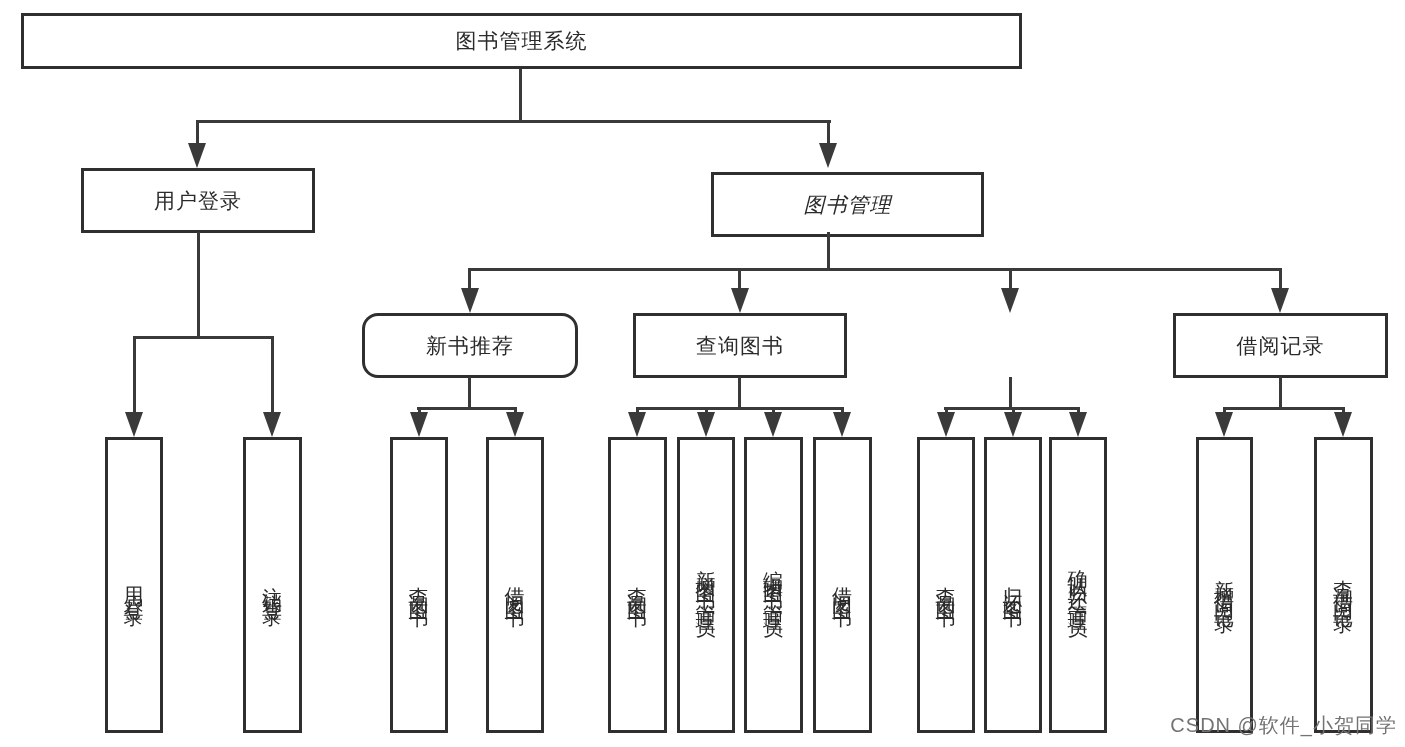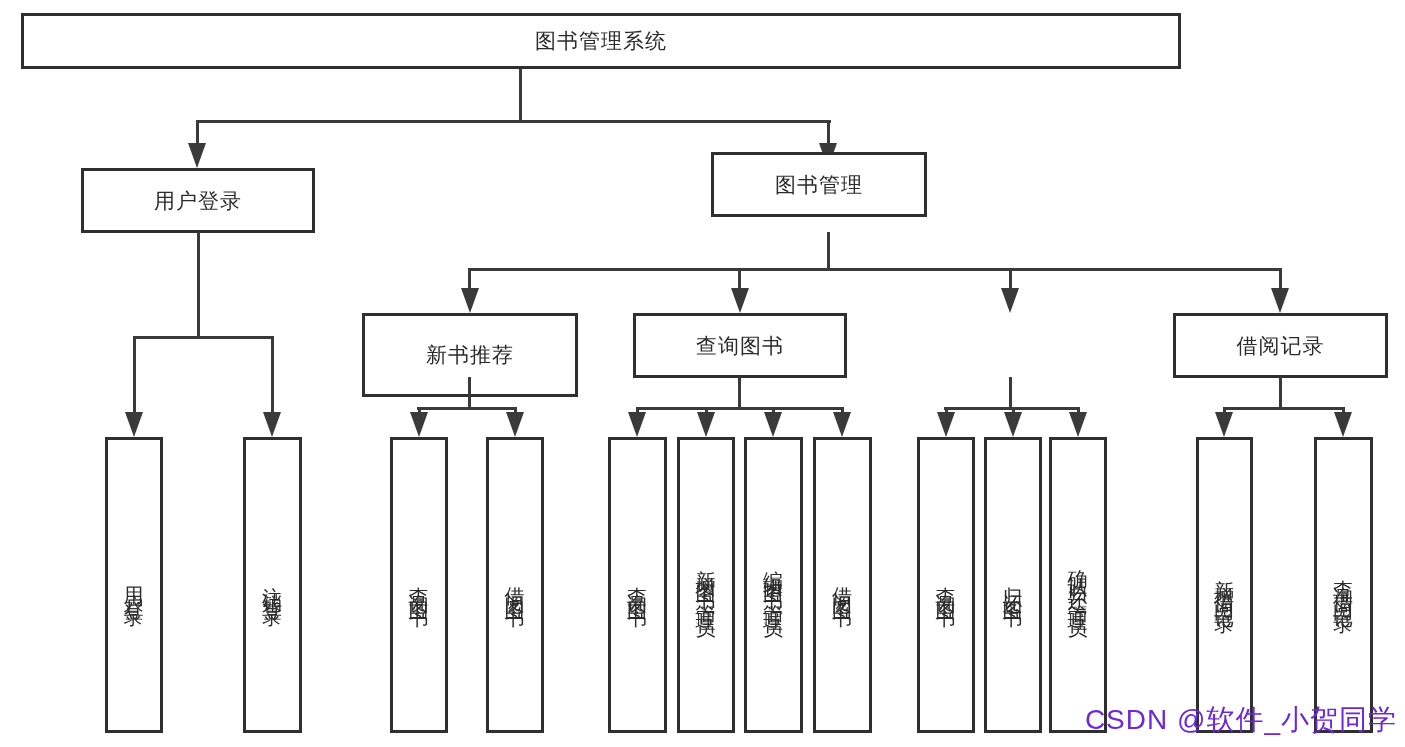--- a/index.html
+++ b/index.html
@@ -37,64 +37,64 @@
   .h{position:absolute;height:3px;background:#3a3a3a;}
   .a{
     position:absolute;width:0;height:0;
     border-left:9px solid transparent;
     border-right:9px solid transparent;
     border-top:25px solid #3a3a3a;
   }
   .watermark{
     position:absolute;
     right:8px;bottom:8px;
-    font-size:28px;
-    color:#6d28d9;
+    font-size:20px;
+    color:#737373;
     letter-spacing:1px;
     z-index:5;
     white-space:nowrap;
     margin-top:24px;
   }
 </style>
 </head>
 <body>
 
 <div class="canvas">
 
-  <div class="box" style="left:21px;top:13px;width:1160px;height:56px;">图书管理系统</div>
+  <div class="box" style="left:21px;top:13px;width:1001px;height:56px;">图书管理系统</div>
 
   <div class="v" style="left:519px;top:69px;height:54px;"></div>
   <div class="h" style="left:196px;top:120px;width:635px;"></div>
   <div class="v" style="left:196px;top:120px;height:26px;"></div>
   <div class="a" style="left:188px;top:143px;"></div>
   <div class="v" style="left:827px;top:120px;height:26px;"></div>
   <div class="a" style="left:819px;top:143px;"></div>
 
   <div class="box" style="left:81px;top:168px;width:234px;height:65px;">用户登录</div>
-  <div class="box" style="left:711px;top:152px;width:216px;height:65px;">图书管理</div>
+  <div class="box" style="left:711px;top:172px;width:273px;height:65px;font-style:italic;">图书管理</div>
 
   <div class="v" style="left:197px;top:232px;height:106px;"></div>
   <div class="h" style="left:133px;top:336px;width:141px;"></div>
   <div class="v" style="left:133px;top:336px;height:78px;"></div>
   <div class="a" style="left:125px;top:412px;"></div>
   <div class="v" style="left:271px;top:336px;height:78px;"></div>
   <div class="a" style="left:263px;top:412px;"></div>
 
   <div class="v" style="left:827px;top:232px;height:38px;"></div>
   <div class="h" style="left:468px;top:268px;width:814px;"></div>
   <div class="v" style="left:468px;top:268px;height:24px;"></div>
   <div class="a" style="left:461px;top:288px;"></div>
   <div class="v" style="left:738px;top:268px;height:24px;"></div>
   <div class="a" style="left:731px;top:288px;"></div>
   <div class="v" style="left:1009px;top:268px;height:24px;"></div>
   <div class="a" style="left:1001px;top:288px;"></div>
   <div class="v" style="left:1279px;top:268px;height:24px;"></div>
   <div class="a" style="left:1271px;top:288px;"></div>
 
-  <div class="box" style="left:362px;top:313px;width:216px;height:84px;">新书推荐</div>
+  <div class="box" style="left:362px;top:313px;width:216px;height:65px;border-radius:16px;">新书推荐</div>
   <div class="box" style="left:633px;top:313px;width:214px;height:65px;">查询图书</div>
   <div class="box" style="left:1173px;top:313px;width:215px;height:65px;">借阅记录</div>
 
   <div class="v" style="left:468px;top:377px;height:32px;"></div>
   <div class="h" style="left:417px;top:407px;width:100px;"></div>
   <div class="v" style="left:418px;top:407px;height:10px;"></div>
   <div class="a" style="left:410px;top:412px;"></div>
   <div class="v" style="left:514px;top:407px;height:10px;"></div>
   <div class="a" style="left:506px;top:412px;"></div>
 

